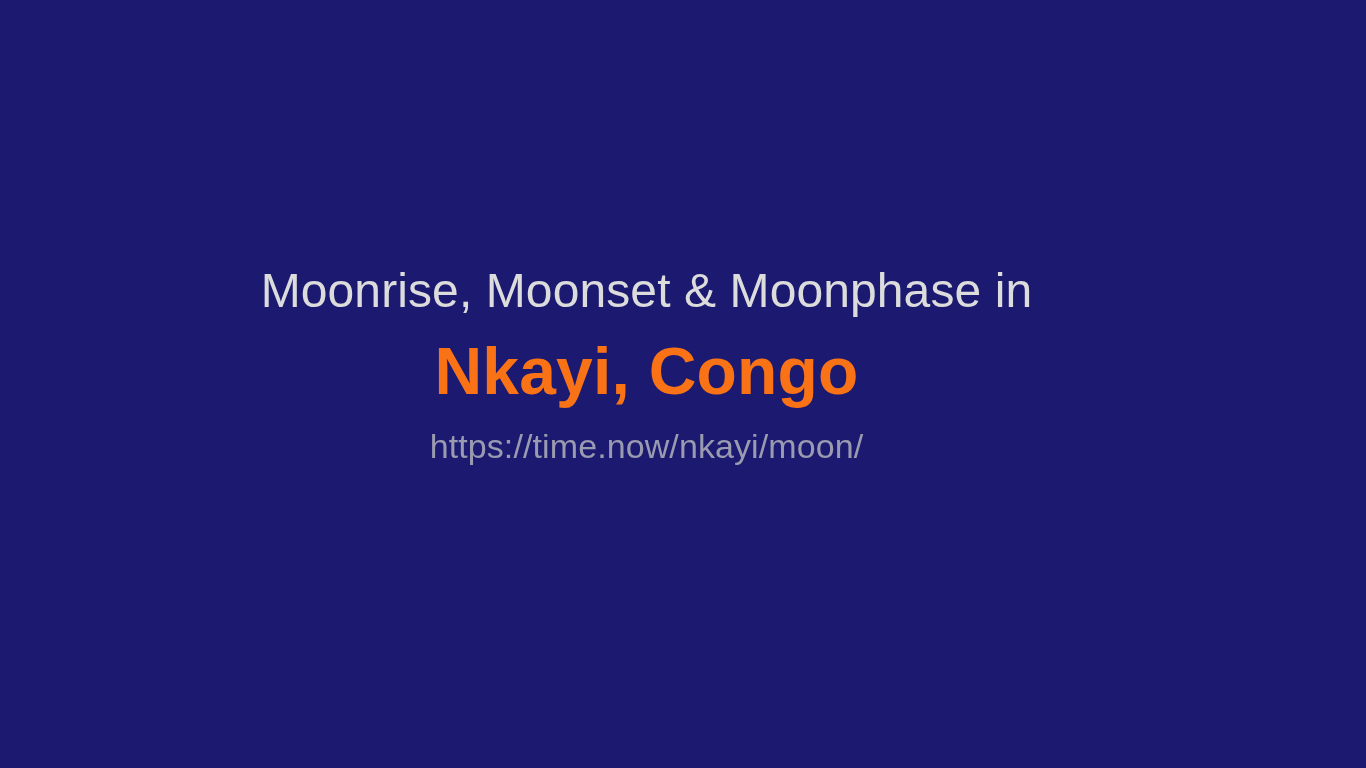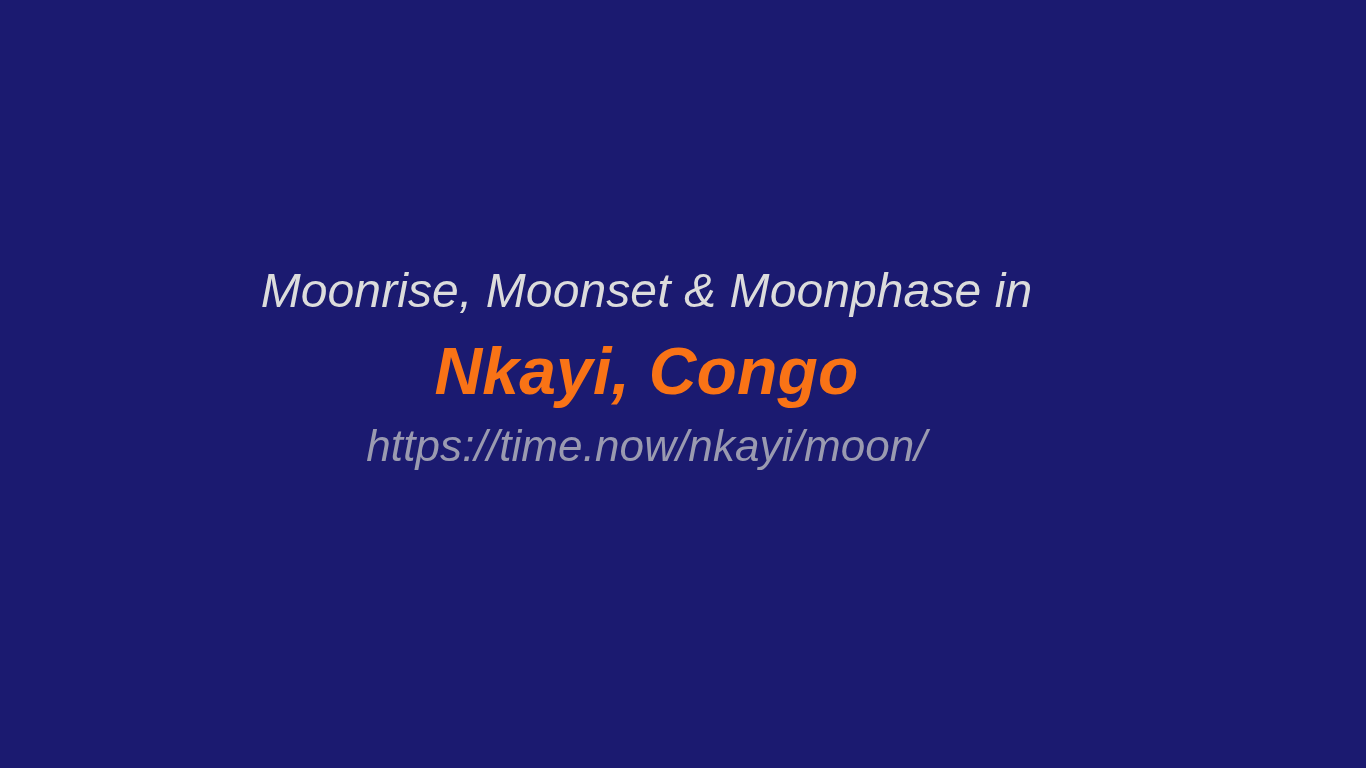--- a/index.html
+++ b/index.html
@@ -20,21 +20,20 @@
   #title-card {
     position: relative;
     width: 1293px;
     height: 768px;
     background: #1b1a70;
     display: flex;
     flex-direction: column;
     align-items: center;
     justify-content: flex-start;
     box-sizing: border-box;
-    font-style: italic;
   }
 
   
   #headline-block {
     position: absolute;
     left: 0;
     right: 0;
     top: 262px;
     display: flex;
     flex-direction: column;
@@ -60,21 +59,21 @@
     line-height: 78px;
     color: #f97316;
     letter-spacing: 0.2px;
     white-space: nowrap;
     margin: 0;
     margin-top: 12px;
   }
 
   .headline-url {
     font-family: "Liberation Sans", sans-serif;
-    font-size: 44px;
+    font-size: 34px;
     font-weight: 400;
     line-height: 44px;
     color: #9a9ab0;
     letter-spacing: 0.1px;
     white-space: nowrap;
     margin: 0;
     margin-top: 14px;
   }
 </style>
 </head>

